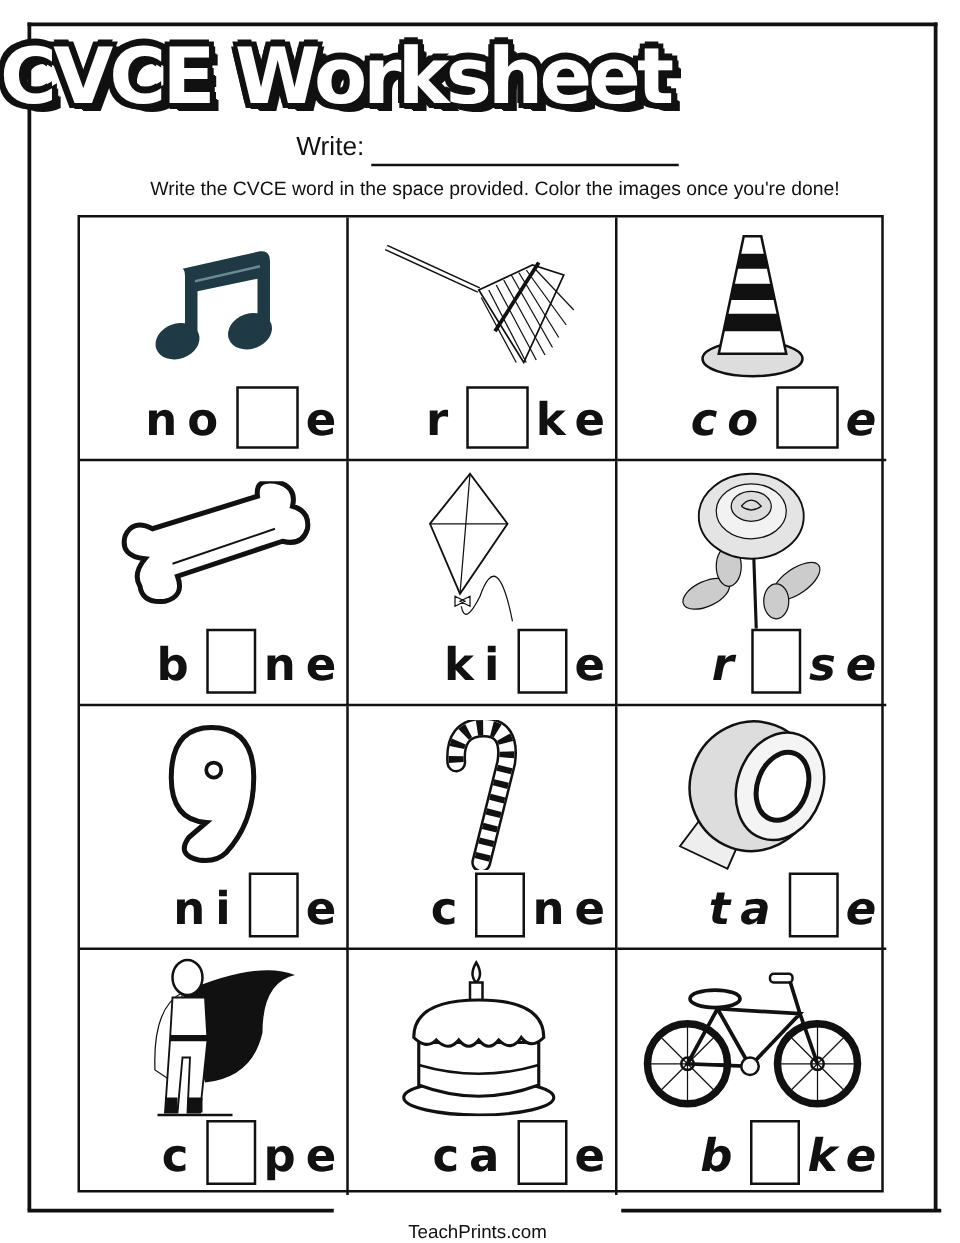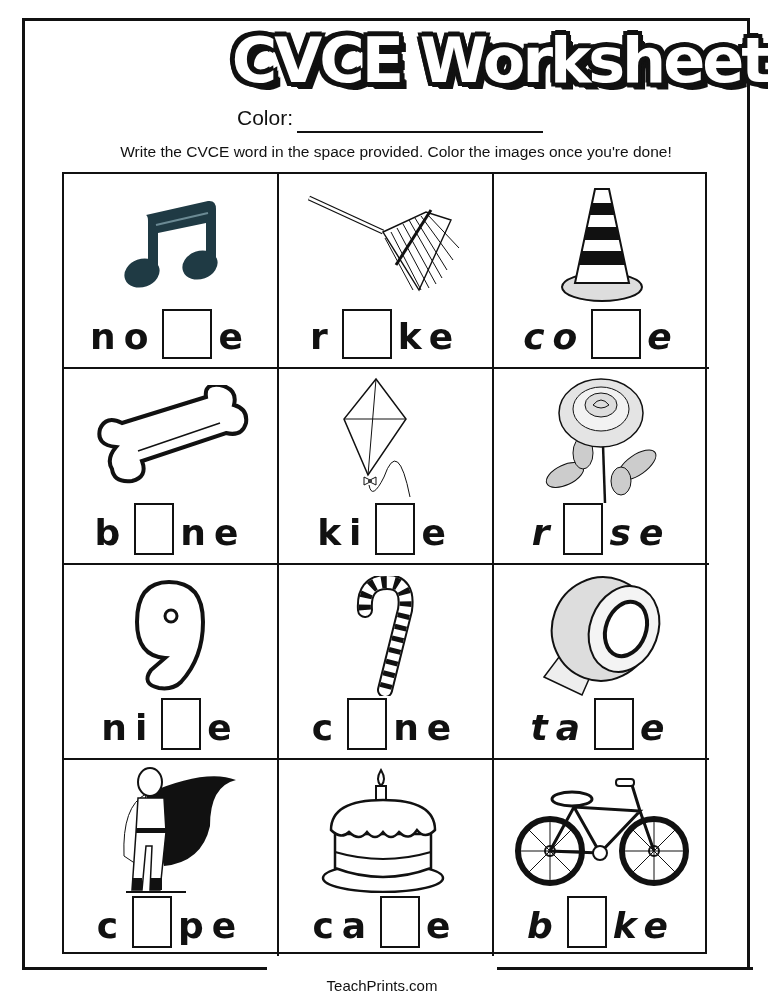--- a/index.html
+++ b/index.html
@@ -2,51 +2,51 @@
 <html><head>
 <meta charset="utf-8">
 <style>
   html,body{margin:0;padding:0;background:#fff;}
   body{width:768px;height:994px;position:relative;overflow:hidden;font-family:"DejaVu Sans","Liberation Sans",sans-serif;color:#111;}
   .frame{position:absolute;left:22px;top:18px;width:728px;height:950px;border:3px solid #111;border-bottom:none;box-sizing:border-box;}
   .foot-line{position:absolute;top:967px;height:3px;background:#111;}
   .foot-left{left:22px;width:245px;}
   .foot-right{left:497px;width:256px;}
   .site{position:absolute;top:958px;left:267px;width:230px;text-align:center;font-size:15px;font-family:"Liberation Sans",sans-serif;color:#111;margin-top:19px;}
-  .title{position:absolute;left:0;top:24px;width:768px;text-align:right;font-family:"DejaVu Sans",sans-serif;font-weight:bold;font-size:62px;letter-spacing:-3px;color:#fff;
+  .title{position:absolute;left:0;top:24px;width:768px;text-align:left;font-family:"DejaVu Sans",sans-serif;font-weight:bold;font-size:62px;letter-spacing:-3px;color:#fff;
     -webkit-text-stroke:0;
     text-shadow:
       3px 0 0 #111,-3px 0 0 #111,0 3px 0 #111,0 -3px 0 #111,
       3px 3px 0 #111,-3px -3px 0 #111,3px -3px 0 #111,-3px 3px 0 #111,
       5px 0 0 #111,-5px 0 0 #111,0 5px 0 #111,0 -5px 0 #111,
       4px 4px 0 #111,-4px -4px 0 #111,4px -4px 0 #111,-4px 4px 0 #111,
       6px 6px 0 #111,7px 7px 0 #111;}
   .name-row{position:absolute;left:237px;top:106px;font-size:21px;font-family:"Liberation Sans",sans-serif;}
   .name-line{position:absolute;left:297px;top:131px;width:246px;height:2px;background:#111;}
   .instr{position:absolute;left:0;top:143px;width:768px;text-align:center;padding-left:24px;box-sizing:border-box;font-size:15.5px;font-family:"Liberation Sans",sans-serif;}
   .grid{position:absolute;left:62px;top:172px;width:645px;height:782px;display:grid;grid-template-columns:215px 215px 215px;grid-template-rows:195px 196px 195px 196px;border:2px solid #111;box-sizing:border-box;}
   .cell{border-right:2px solid #111;border-bottom:2px solid #111;position:relative;box-sizing:border-box;}
   .cell:nth-child(3n){border-right:none;font-style:italic;}
   .cell:nth-last-child(-n+3){border-bottom:none;}
   .pic{position:absolute;left:0;right:0;top:8px;height:125px;display:flex;align-items:center;justify-content:center;}
-  .word{position:absolute;left:0;right:0;bottom:8px;height:56px;display:flex;align-items:flex-end;justify-content:center;gap:6px;font-family:"DejaVu Sans",sans-serif;font-size:36px;font-weight:bold;letter-spacing:8px;line-height:1;}
+  .word{position:absolute;left:0;right:0;bottom:8px;height:56px;display:flex;align-items:flex-end;justify-content:flex-end;gap:6px;font-family:"DejaVu Sans",sans-serif;font-size:36px;font-weight:bold;letter-spacing:8px;line-height:1;}
   .word span{padding-bottom:4px;}
   .blank{width:50px;height:50px;border:2px solid #111;box-sizing:border-box;display:inline-block;background:#fff;}
   .blank.narrow{width:40px;height:52px;}
 </style>
 </head>
 <body>
 
 <div class="frame"></div>
 <div class="foot-line foot-left"></div>
 <div class="foot-line foot-right"></div>
 <div class="site">TeachPrints.com</div>
 
 <div class="title">CVCE Worksheet</div>
-<div class="name-row">Color:</div>
+<div class="name-row">Write:</div>
 <div class="name-line"></div>
 <div class="instr">Write the CVCE word in the space provided. Color the images once you're done!</div>
 
 <div class="grid">
 
   <div class="cell">
     <div class="pic">
       <svg width="110" height="100" viewBox="0 0 110 100">
         <path d="M30 20 L92 6 Q100 5 100 14 L100 72 L90 72 L90 28 L42 38 L42 82 L32 82 L32 26 Q32 21 30 20Z" fill="#1f3a44"></path>
         <ellipse cx="26" cy="78" rx="18" ry="14" fill="#1f3a44" transform="rotate(-20 26 78)"></ellipse>

